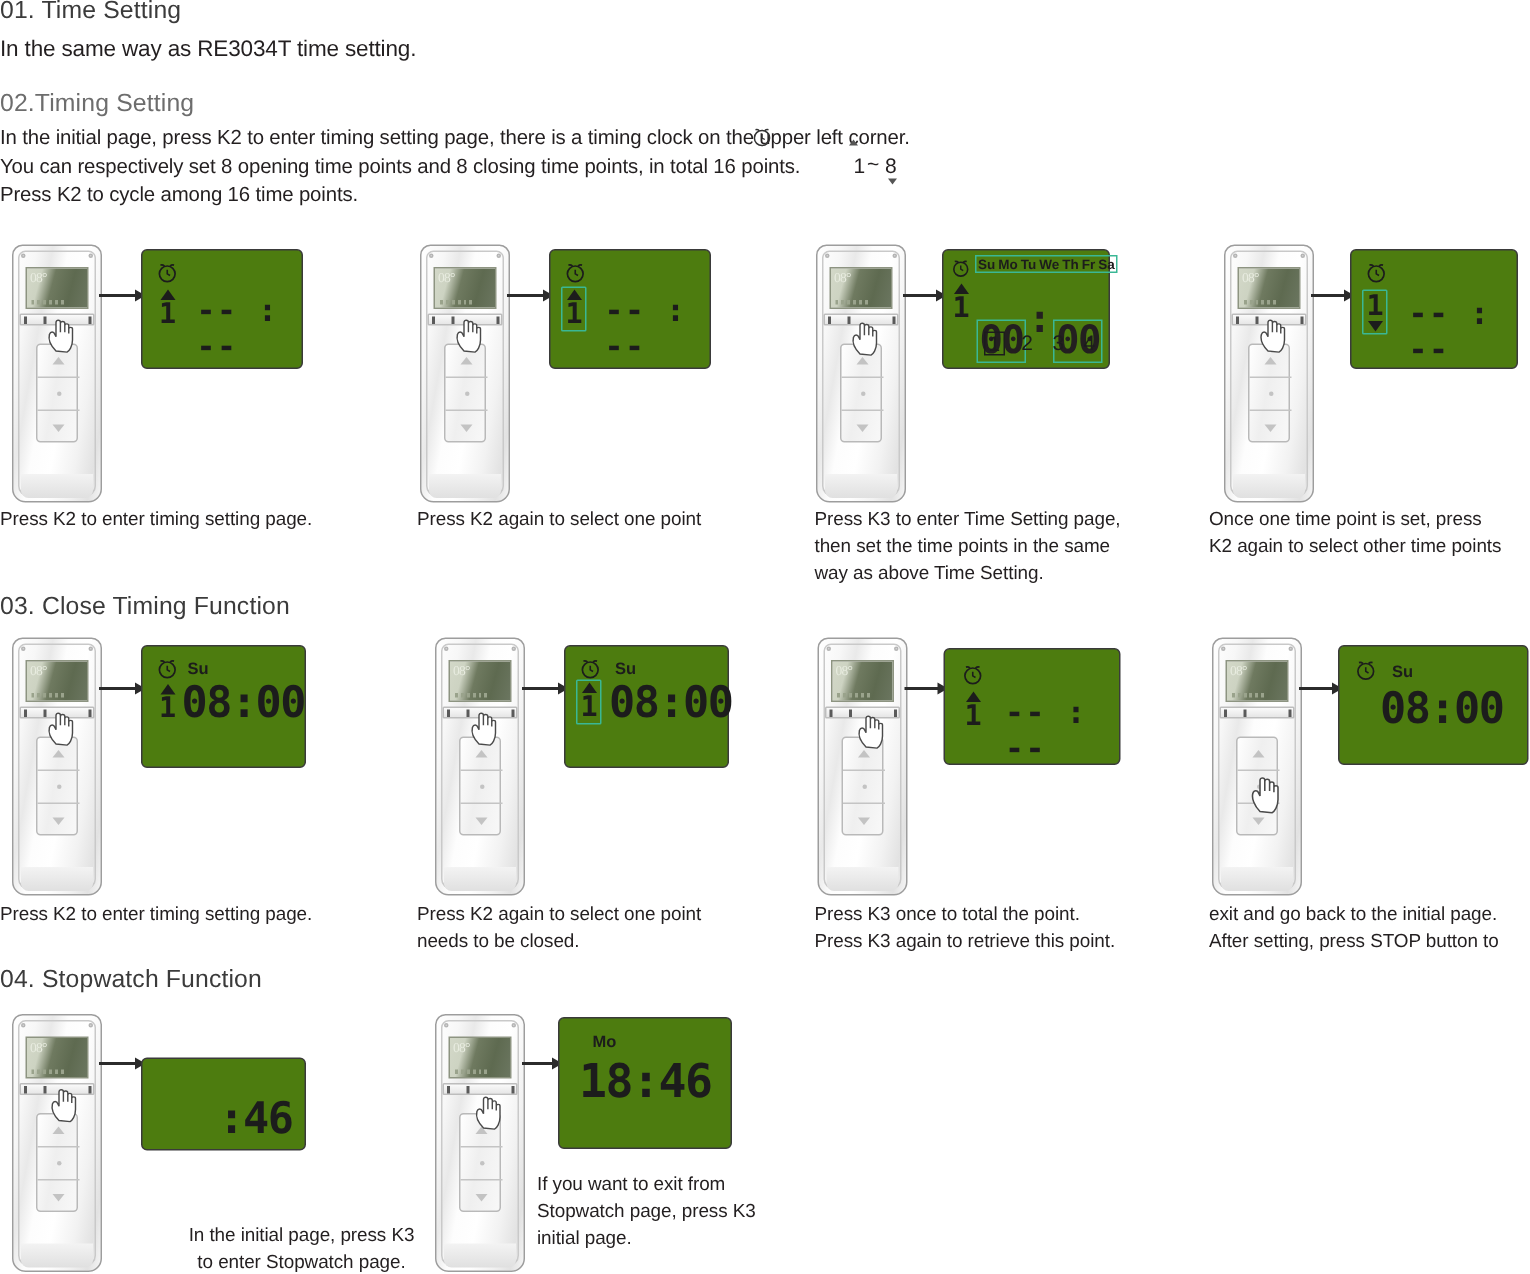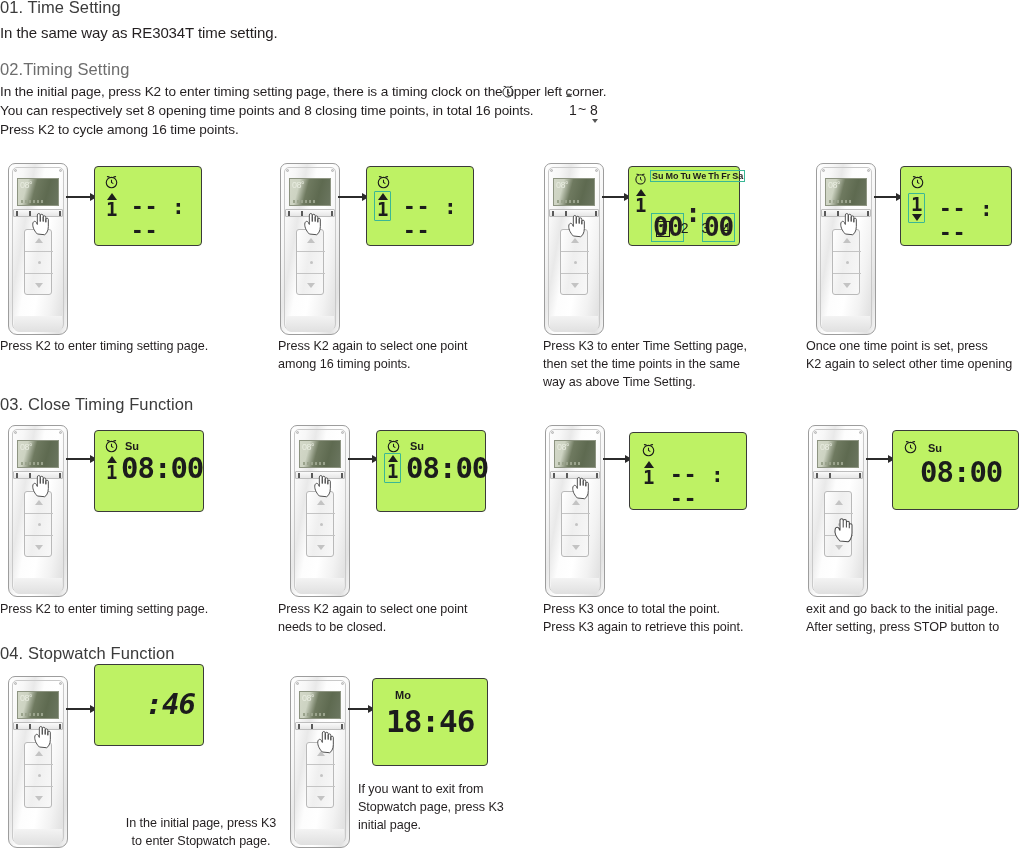--- a/index.html
+++ b/index.html
@@ -84,21 +84,21 @@
     left: 9px; top: 15px;
     width: 42px; height: 28px;
     background: linear-gradient(105deg,
        #d3d8c8 0%, #cdd3c2 22%, #6f7a60 42%, #5e6a50 70%, #6b7660 100%);
     border: 1px solid #8d9481;
   }
   .remote .lcd-deg {
     position: absolute;
     left: 2px; top: 1px;
     font-size: 9px;
-    font-family: Liberation Sans, sans-serif;
+    font-family: Liberation Serif, serif;
     color: #e8ece0;
     letter-spacing: -0.5px;
   }
   .remote .lcd-bars {
     position: absolute;
     left: 3px; bottom: 2px;
     width: 22px; height: 3px;
     background: repeating-linear-gradient(90deg,
        #9aa38c 0px, #9aa38c 2px, transparent 2px, transparent 4px);
   }
@@ -182,21 +182,21 @@
     border-top: 4px solid transparent;
     border-bottom: 4px solid transparent;
     border-left: 7px solid #2b2b2b;
   }
 
   
   .panel {
     position: absolute;
     border: 1.6px solid #3a3a3a;
     border-radius: 4px;
-    background: #bef264;
+    background: #4d7c0f;
   }
 
   .alarm-icon {
     position: absolute;
     width: 17px; height: 17px;
   }
 
   .seg {
     font-family: "DejaVu Sans Mono", monospace;
     font-weight: 700;
@@ -440,21 +440,20 @@
     </svg>
   </div>
   <div class="idx-col hl-box" style="left:7px; top:24px;">
     <div class="tri-up-s"></div>
     <div class="idx-num">1</div>
   </div>
   <div class="dashes" style="left:36px; top:28px; font-size:21px;">-- : --</div>
 </div>
 <div class="caption" style="left:278px; top:337px; width:240px;">
   <div>Press K2 again to select one point</div>
-  <div>among 16 timing points.</div>
 </div>
 
 <div class="remote" style="left:544px; top:163px;">
   <div class="body"></div>
   <div class="inner-frame"></div>
   <div class="screw" style="left:6px; top:6px;"></div>
   <div class="screw" style="right:6px; top:6px;"></div>
   <div class="lcd">
     <div class="lcd-deg">08°</div>
     <div class="lcd-bars"></div>
@@ -576,21 +575,21 @@
     </svg>
   </div>
   <div class="idx-col hl-box" style="left:7px; top:26px;">
     <div class="idx-num">1</div>
     <div class="tri-dn-s"></div>
   </div>
   <div class="dashes" style="left:38px; top:30px; font-size:21px;">-- : --</div>
 </div>
 <div class="caption" style="left:806px; top:337px; width:214px;">
   <div>Once one time point is set, press</div>
-  <div>K2 again to select other time opening</div>
+  <div>K2 again to select other time points</div>
 </div>
 
 <div class="remote" style="left:8px; top:425px;">
   <div class="body"></div>
   <div class="inner-frame"></div>
   <div class="screw" style="left:6px; top:6px;"></div>
   <div class="screw" style="right:6px; top:6px;"></div>
   <div class="lcd">
     <div class="lcd-deg">08°</div>
     <div class="lcd-bars"></div>
@@ -837,21 +836,21 @@
 </div>
 <div class="hand" style="left:32px; top:723px;">
   <svg viewBox="0 0 30 34" width="22" height="26">
     <path d="M10 32 C5 27 3 21 4 17 C5 14 8 14 9 17 L10 19 L10 6 C10 3.5 14 3.5 14 6 L14 15
              L14 7 C14 4.5 18 4.5 18 7 L18 15 L18 9 C18 6.8 21.6 6.8 21.6 9 L21.6 16
              L21.6 12 C21.6 10 25 10 25 12 L25 22 C25 28 22 32 20 33 Z" fill="#ffffff" stroke="#4a4a4a" stroke-width="1.3"></path>
   </svg>
 </div>
 <div class="arrow" style="left:66px; top:708px; width:30px;"></div>
 
-<div class="panel" style="left:94px; top:664px; width:110px; height:82px;font-style:italic;">
+<div class="panel" style="left:94px; top:705px; width:110px; height:62px;">
   <div class="seg" style="position:absolute; right:8px; top:24px; font-size:29px; line-height:30px; letter-spacing:-1px;">:46</div>
 </div>
 <div class="caption" style="left:76px; top:814px; width:250px;text-align:center;">
   <div>In the initial page, press K3</div>
   <div>to enter Stopwatch page.</div>
 </div>
 
 <div class="remote" style="left:290px; top:676px;">
   <div class="body"></div>
   <div class="inner-frame"></div>

